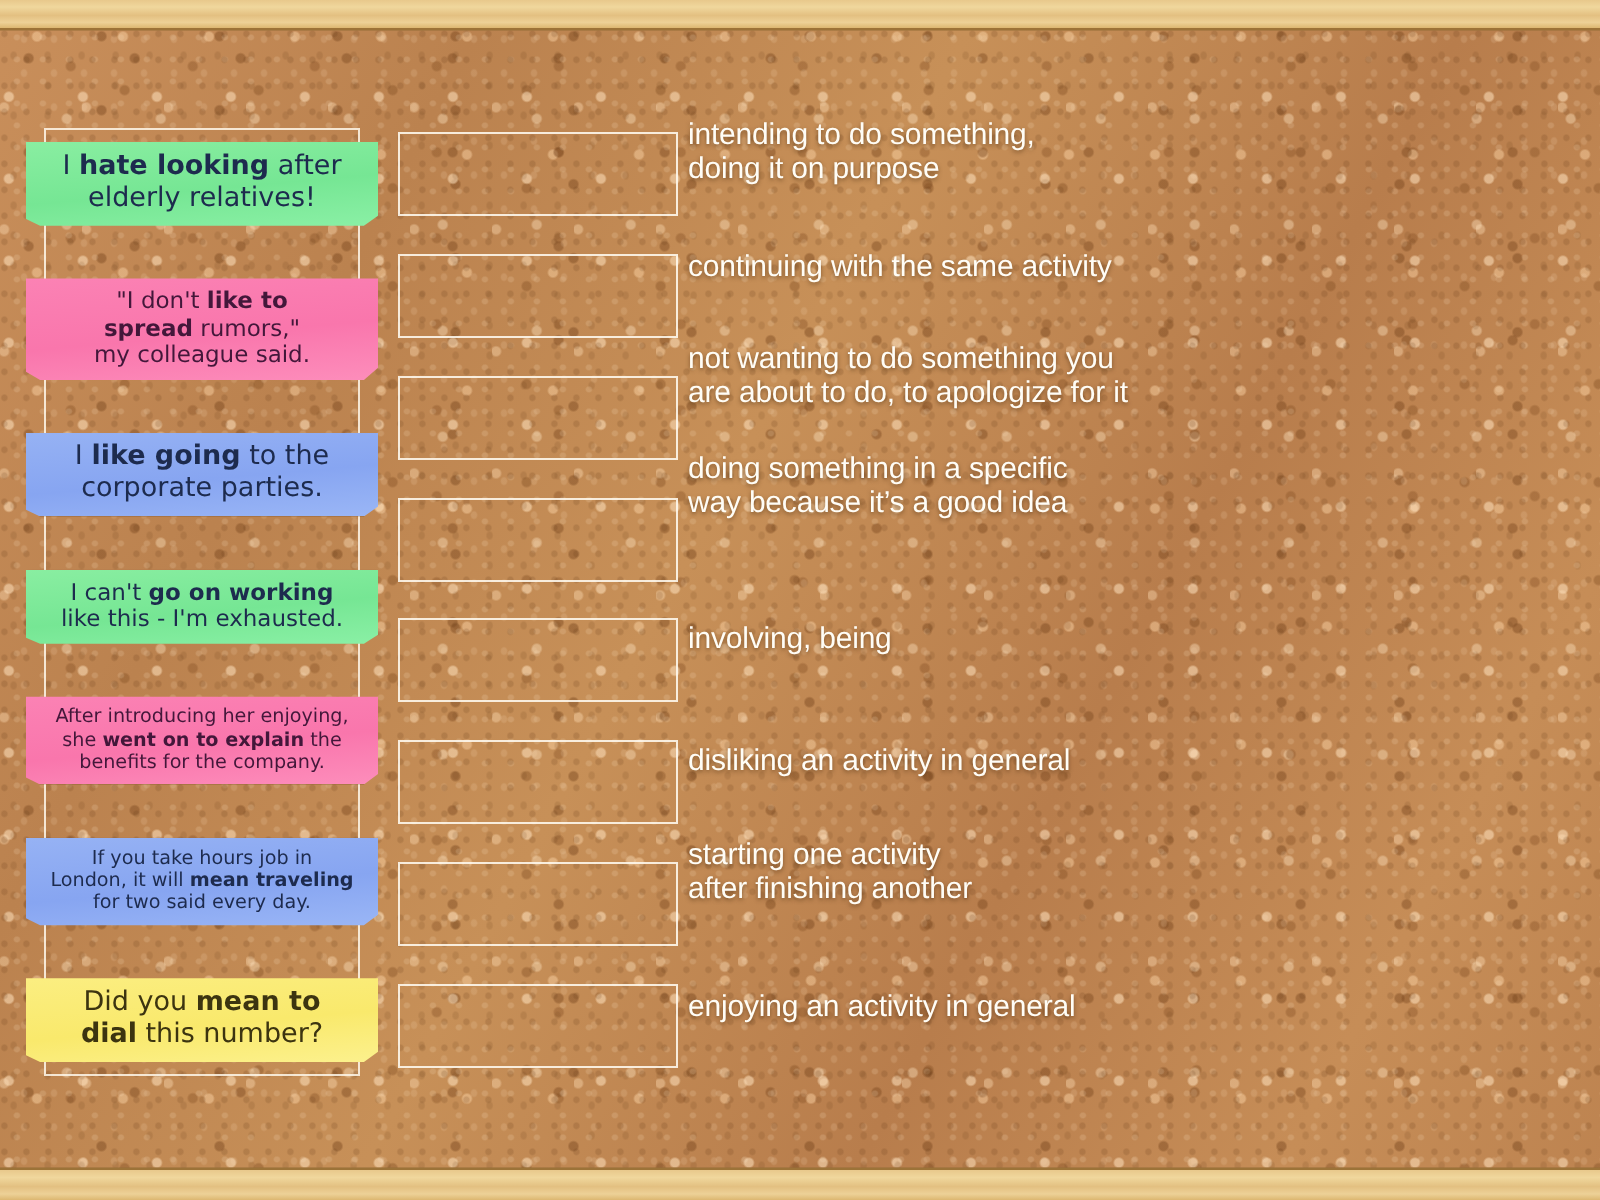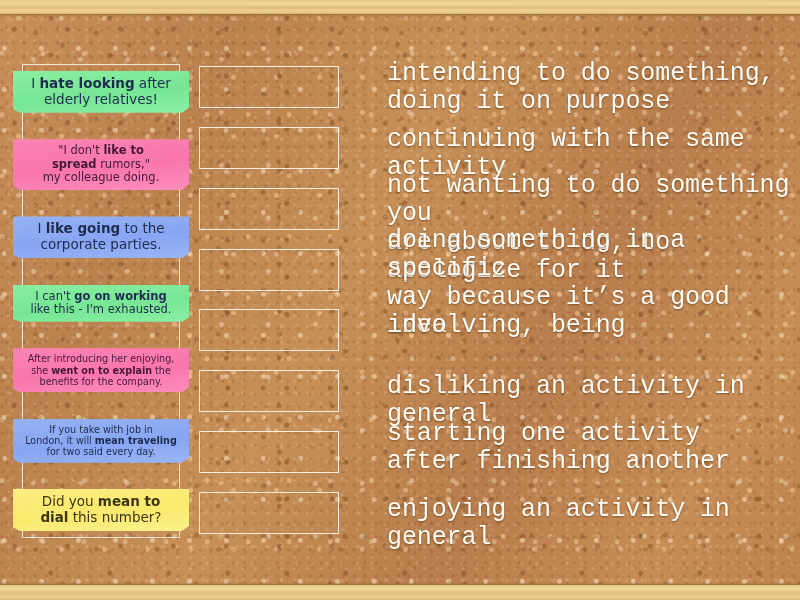--- a/index.html
+++ b/index.html
@@ -122,62 +122,61 @@
     left: 344px;
     top: 60px;
     width: 450px;
     height: 470px;
     z-index: 3;
   }
   .definition {
     position: absolute;
     left: 0;
     color: #fffdf6;
-    font-family: Liberation Mono, monospace;
-    font-size: 25px;
+    font-family: Liberation Sans, sans-serif;
+    font-size: 15px;
     line-height: 1.13;
     letter-spacing: -0.1px;
     text-shadow: 0 1px 2px rgba(70,40,12,0.55);
     white-space: pre-line;
-    margin-left: 43px;
   }
 </style>
 </head>
 <body>
 
 <div id="board">
 
   <div class="frame top"></div>
   <div class="frame bottom"></div>
 
   <div id="card-stack">
       <div class="card green s-lg">
         <div><span>I </span><b>hate looking</b><span> after</span></div>
         <div><span>elderly relatives!</span></div>
       </div>
       <div class="card pink s-md">
         <div><span>"I don't </span><b>like to</b></div>
         <div><b>spread</b><span> rumors,"</span></div>
-        <div><span>my colleague doing.</span></div>
+        <div><span>my colleague said.</span></div>
       </div>
       <div class="card blue s-lg">
         <div><span>I </span><b>like going</b><span> to the</span></div>
         <div><span>corporate parties.</span></div>
       </div>
       <div class="card green s-md">
         <div><span>I can't </span><b>go on working</b></div>
         <div><span>like this - I'm exhausted.</span></div>
       </div>
       <div class="card pink s-sm">
         <div><span>After introducing her enjoying,</span></div>
         <div><span>she </span><b>went on to explain</b><span> the</span></div>
         <div><span>benefits for the company.</span></div>
       </div>
       <div class="card blue s-sm">
-        <div><span>If you take with job in</span></div>
+        <div><span>If you take hours job in</span></div>
         <div><span>London, it will </span><b>mean traveling</b></div>
         <div><span>for two said every day.</span></div>
       </div>
       <div class="card yellow s-lg">
         <div><span>Did you </span><b>mean to</b></div>
         <div><b>dial</b><span> this number?</span></div>
       </div>
     </div>
 
   <div id="dropzones">

